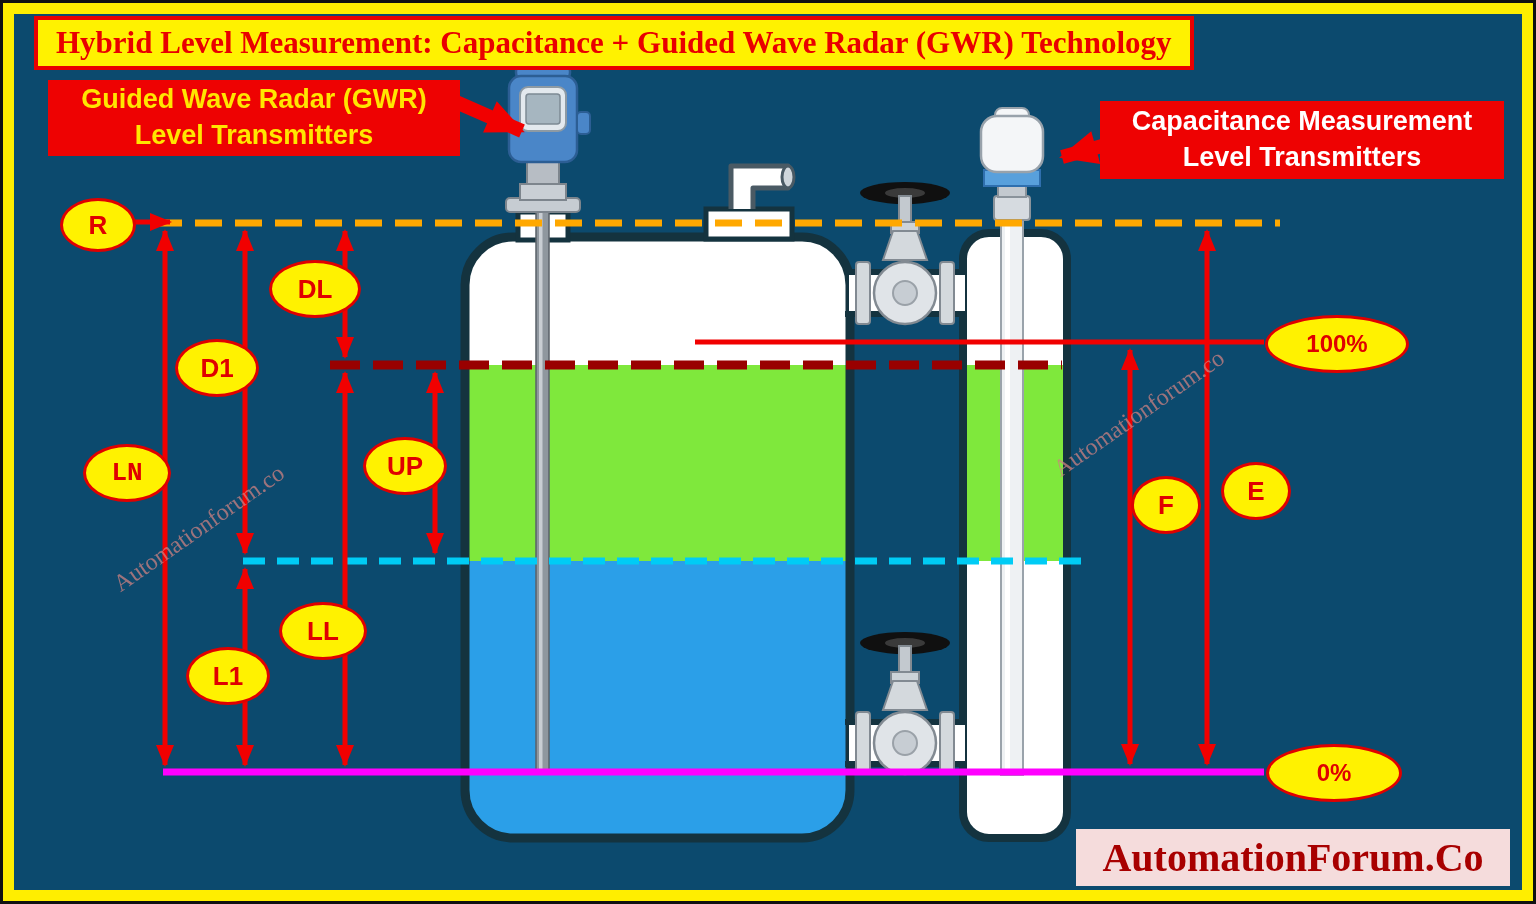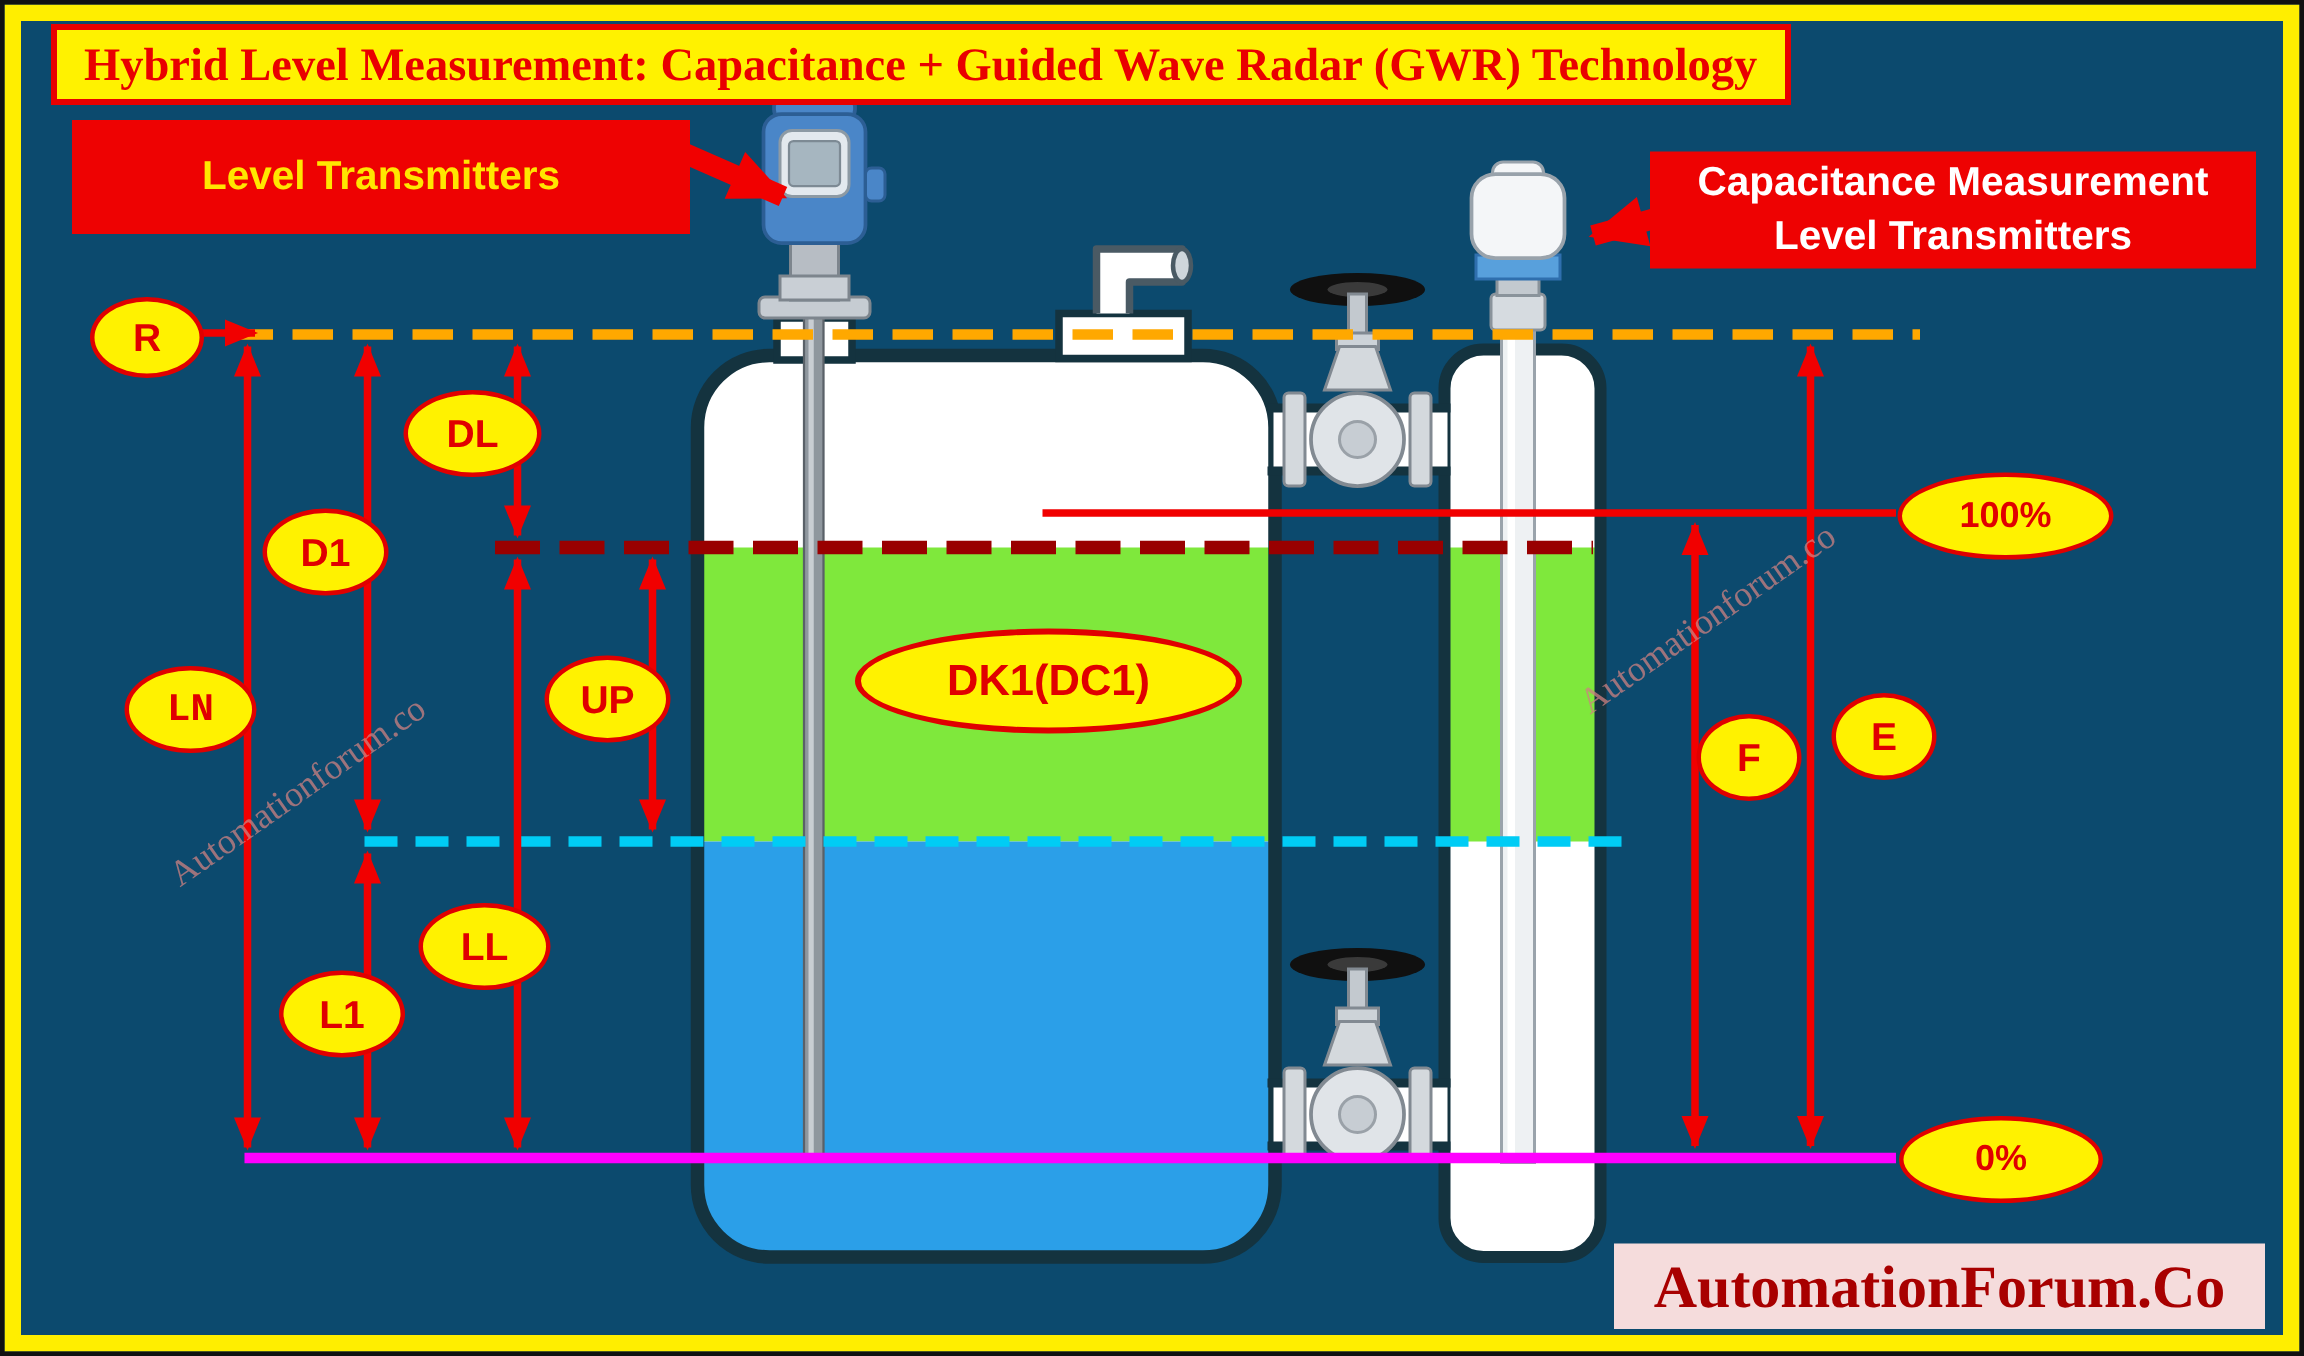--- a/index.html
+++ b/index.html
@@ -187,40 +187,40 @@
       <line x1="1207" y1="231" x2="1207" y2="764" marker-start="url(#ah)" marker-end="url(#ah)"></line>
     </g>
 
     <line x1="456" y1="102" x2="522" y2="131" stroke="#F10000" stroke-width="14" marker-end="url(#bigah)"></line>
     <line x1="1102" y1="146" x2="1062" y2="157" stroke="#F10000" stroke-width="14" marker-end="url(#bigah)"></line>
   </svg>
 
   <div class="title">Hybrid Level Measurement: Capacitance + Guided Wave Radar (GWR) Technology</div>
 
   <div class="callout callout-gwr">
+    <span>Guided Wave Radar (GWR)</span>
     <span>Level Transmitters</span>
   </div>
   <div class="callout callout-cap">
     <span>Capacitance Measurement</span>
     <span>Level Transmitters</span>
   </div>
 
   <div class="oval ov-r">R</div>
   <div class="oval ov-dl">DL</div>
   <div class="oval ov-d1">D1</div>
   <div class="oval ov-ln">LN</div>
   <div class="oval ov-up">UP</div>
   <div class="oval ov-ll">LL</div>
   <div class="oval ov-l1">L1</div>
   <div class="oval ov-f">F</div>
   <div class="oval ov-e">E</div>
   <div class="oval ov-100">100%</div>
   <div class="oval ov-0">0%</div>
 
-  <div class="oval ov-dk1">DK1(DC1)</div>
 
   <div class="watermark wm-left">Automationforum.co</div>
   <div class="watermark wm-right">Automationforum.co</div>
 
   <div class="brand">AutomationForum.Co</div>
 
   <div class="frame-inner"></div>
   <div class="frame-outer"></div>
 
 </div>

